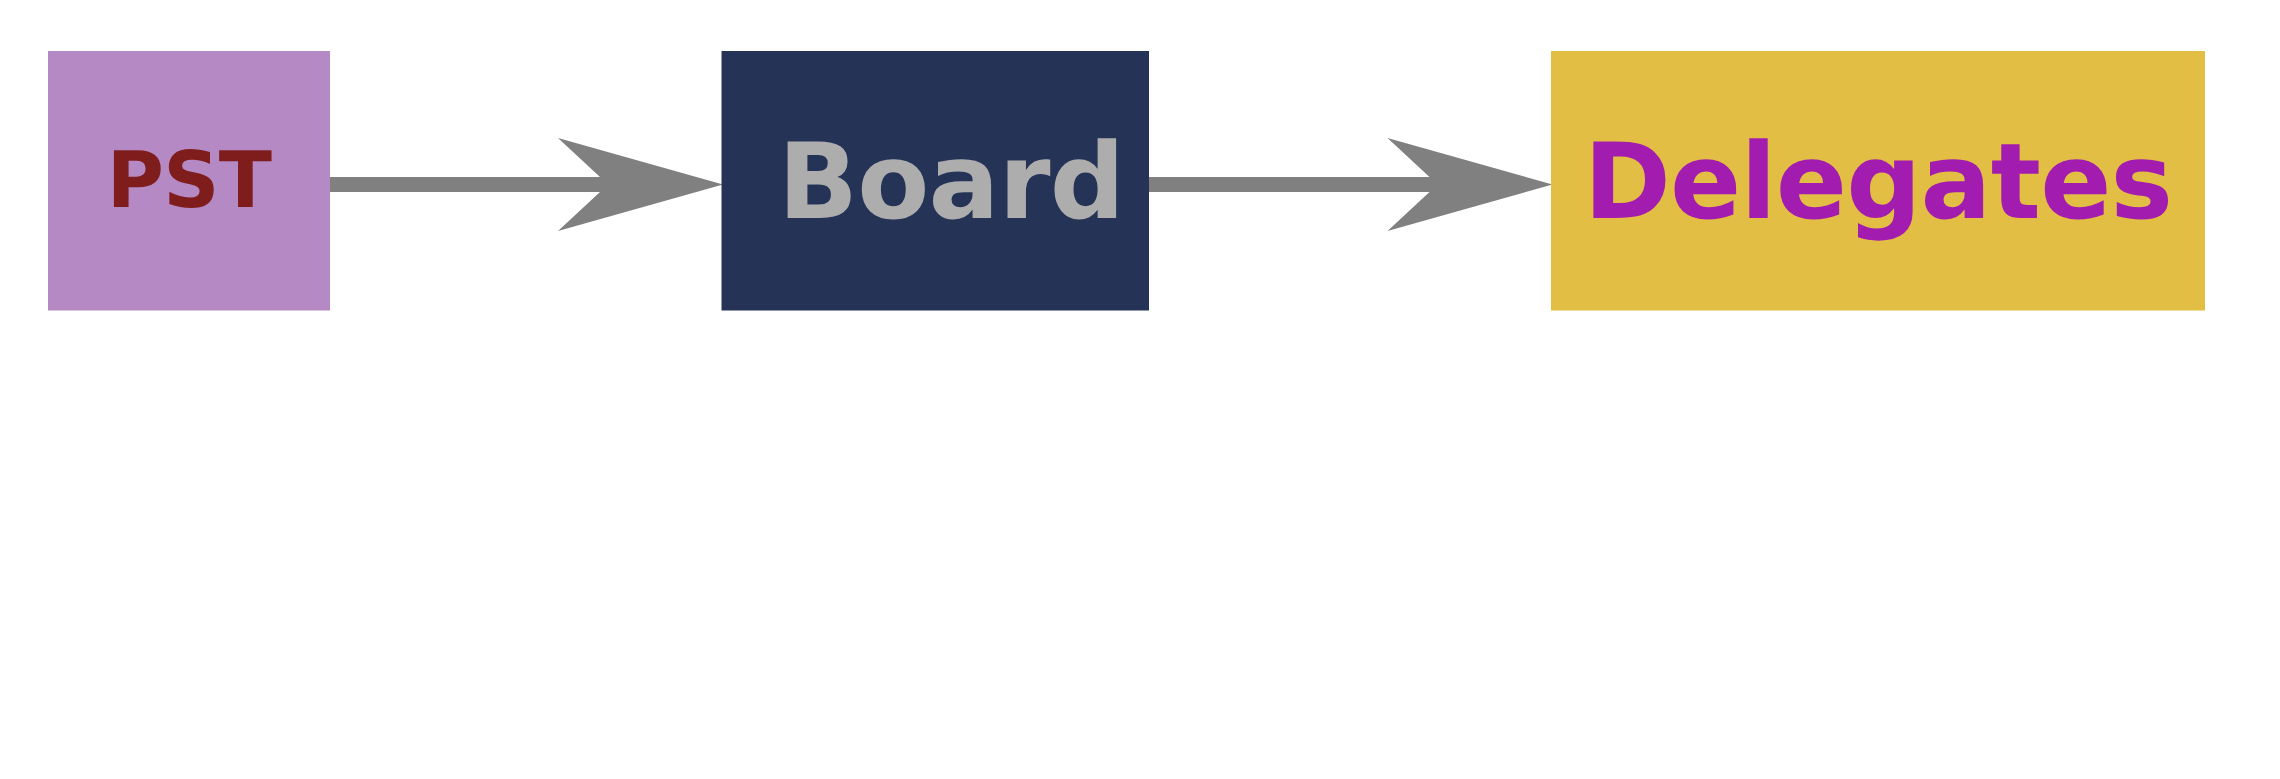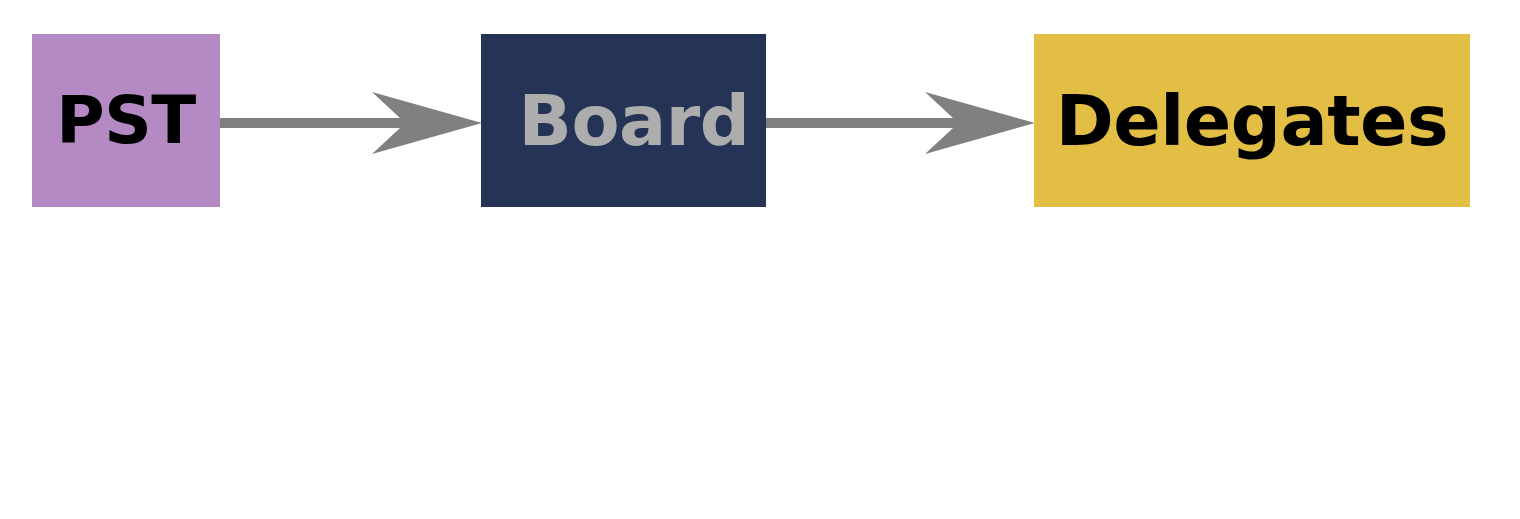--- a/index.html
+++ b/index.html
@@ -37,22 +37,22 @@
   }
 
   #node-pst {
     left: 32px;
     top: 34px;
     width: 188px;
     height: 173px;
     background: #b589c4;
   }
   #node-pst .node-label {
-    color: #000000;
-    font-size: 66px;
+    color: #7f1d1d;
+    font-size: 52px;
   }
 
   #node-board {
     left: 481px;
     top: 34px;
     width: 285px;
     height: 173px;
     background: #243356;
   }
   #node-board .node-label {
@@ -62,21 +62,21 @@
   }
 
   #node-delegates {
     left: 1034px;
     top: 34px;
     width: 436px;
     height: 173px;
     background: #e3be45;
   }
   #node-delegates .node-label {
-    color: #000000;
+    color: #a21caf;
     font-size: 70px;
   }
 
   
   .connector {
     position: absolute;
     top: 92px;
     height: 62px;
   }
   .connector svg {

